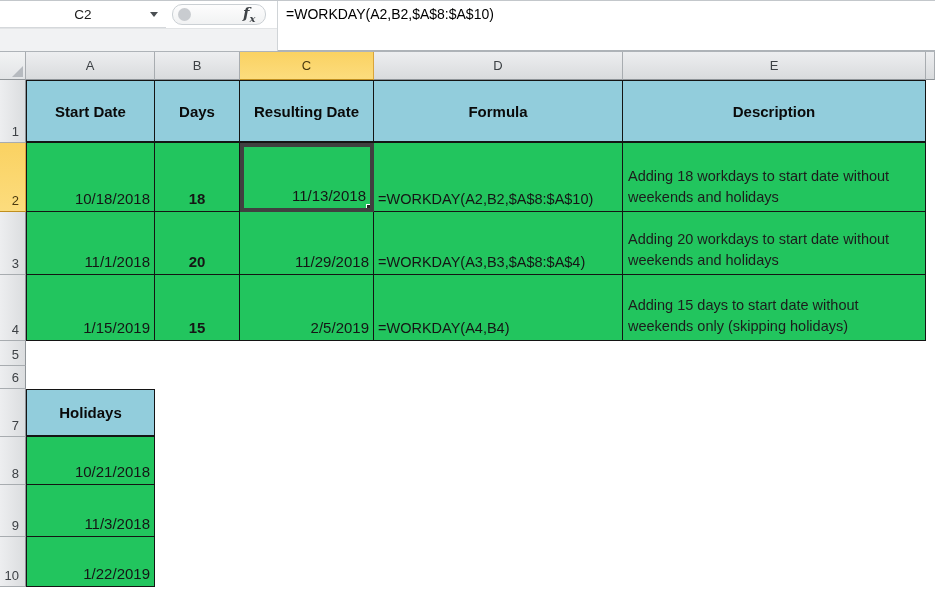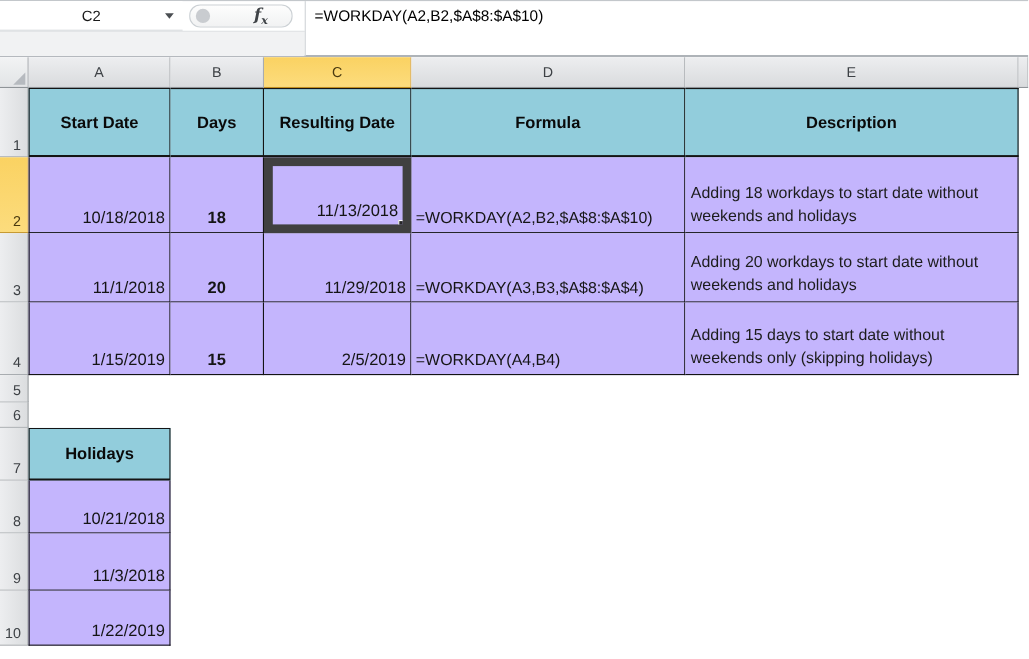--- a/index.html
+++ b/index.html
@@ -15,21 +15,21 @@
               font-size:13.5px; color:#1a1a1a; }
   .nb-arrow { position:absolute; right:8px; top:11px; width:0; height:0;
               border-left:4px solid transparent; border-right:4px solid transparent;
               border-top:5px solid #4A4E52; }
   .nb-strip { position:absolute; top:27px; left:0; width:277px; height:23px; background:#F1F2F3;
               border-top:1px solid #E2E4E6; }
   .pill { position:absolute; top:3px; left:172px; width:94px; height:21px; background:linear-gradient(#FDFDFD,#F1F2F3);
           border:1px solid #CBD0D4; border-radius:10px; }
   .pill-circle { position:absolute; top:3px; left:5px; width:13px; height:13px; border-radius:50%;
                  background:#C9CCD0; }
-  .fx { position:absolute; top:3px; left:231px; font-family:"DejaVu Serif", serif; font-style:italic;
+  .fx { position:absolute; top:3px; left:243px; font-family:"DejaVu Serif", serif; font-style:italic;
         font-weight:bold; font-size:15px; color:#3F4347; }
   .fx sub { font-size:10px; }
   .fbar-div { position:absolute; top:0; left:277px; width:1px; height:50px; background:#D0D4D7; }
   .formula-text { position:absolute; top:5px; left:286px; font-size:14px; color:#000; white-space:nowrap; }
 
   
   .sheet { position:absolute; top:52px; left:0; width:935px; height:547px; display:grid;
            grid-template-columns:26px 129px 85px 134px 249px 303px 9px;
            grid-template-rows:28px 63px 69px 63px 66px 25px 23px 48px 48px 52px 50px 12px;
            background:#fff; }
@@ -42,34 +42,34 @@
              padding:0 6px 3px 0; font-size:13px; color:#3D4145; }
   .rowhead.partial { align-items:flex-start; padding-top:1px;margin-top:36px; }
   .hsel { background:linear-gradient(#FAD262,#FCDC7D) !important; border-right:1px solid #D9A43B;
           border-bottom:1px solid #C08F1F; color:#4A3A10; }
   .corner { background:linear-gradient(#F2F3F4,#E2E4E6); border-right:1px solid #A8ACB0;
             border-bottom:1px solid #8F9498; position:relative; }
   .corner-tri { position:absolute; right:2px; bottom:2px; width:0; height:0;
                 border-bottom:11px solid #B6BABF; border-left:11px solid transparent; }
 
   
-  .cell { background:#c4b5fd; font-size:15px; color:#151515; overflow:hidden; }
+  .cell { background:#22c55e; font-size:15px; color:#151515; overflow:hidden; }
   .bt { border-top:1px solid #141414; }
   .bl { border-left:1px solid #141414; }
   .br { border-right:1px solid #141414; }
   .bb { border-bottom:1px solid #141414; }
   .hdr { background:#92CDDC; font-weight:bold; display:flex; align-items:center; justify-content:center;
          border-bottom:2px solid #141414; color:#0A0A0A; font-size:15px; }
   .num  { display:flex; align-items:flex-end; justify-content:flex-end; padding:2px 4px 4px; font-weight:400; }
   .ctr  { display:flex; align-items:flex-end; justify-content:center; padding:18px 4px 4px; font-weight:600; }
   .fml  { display:flex; align-items:flex-end; justify-content:flex-start; padding:2px 4px 4px 4px;
           font-weight:500; font-size:14.5px; white-space:nowrap; }
   .desc { display:flex; align-items:flex-end; padding:2px 6px 3px 5px; font-size:14.5px; line-height:21px;
           font-weight:400; color:#1c1c1c; }
-  .selcell { border:8px solid #404040; position:relative; z-index:3; }
+  .selcell { border:4px solid #404040; position:relative; z-index:3; }
   .selcell::after { content:""; position:absolute; right:-3px; bottom:-3px; width:5px; height:5px;
                     background:#262626; border:1px solid #fff; z-index:4; }
 </style>
 </head>
 <body>
 
 <div class="screen">
 
   <div class="chrome">
     <div class="name-box">

